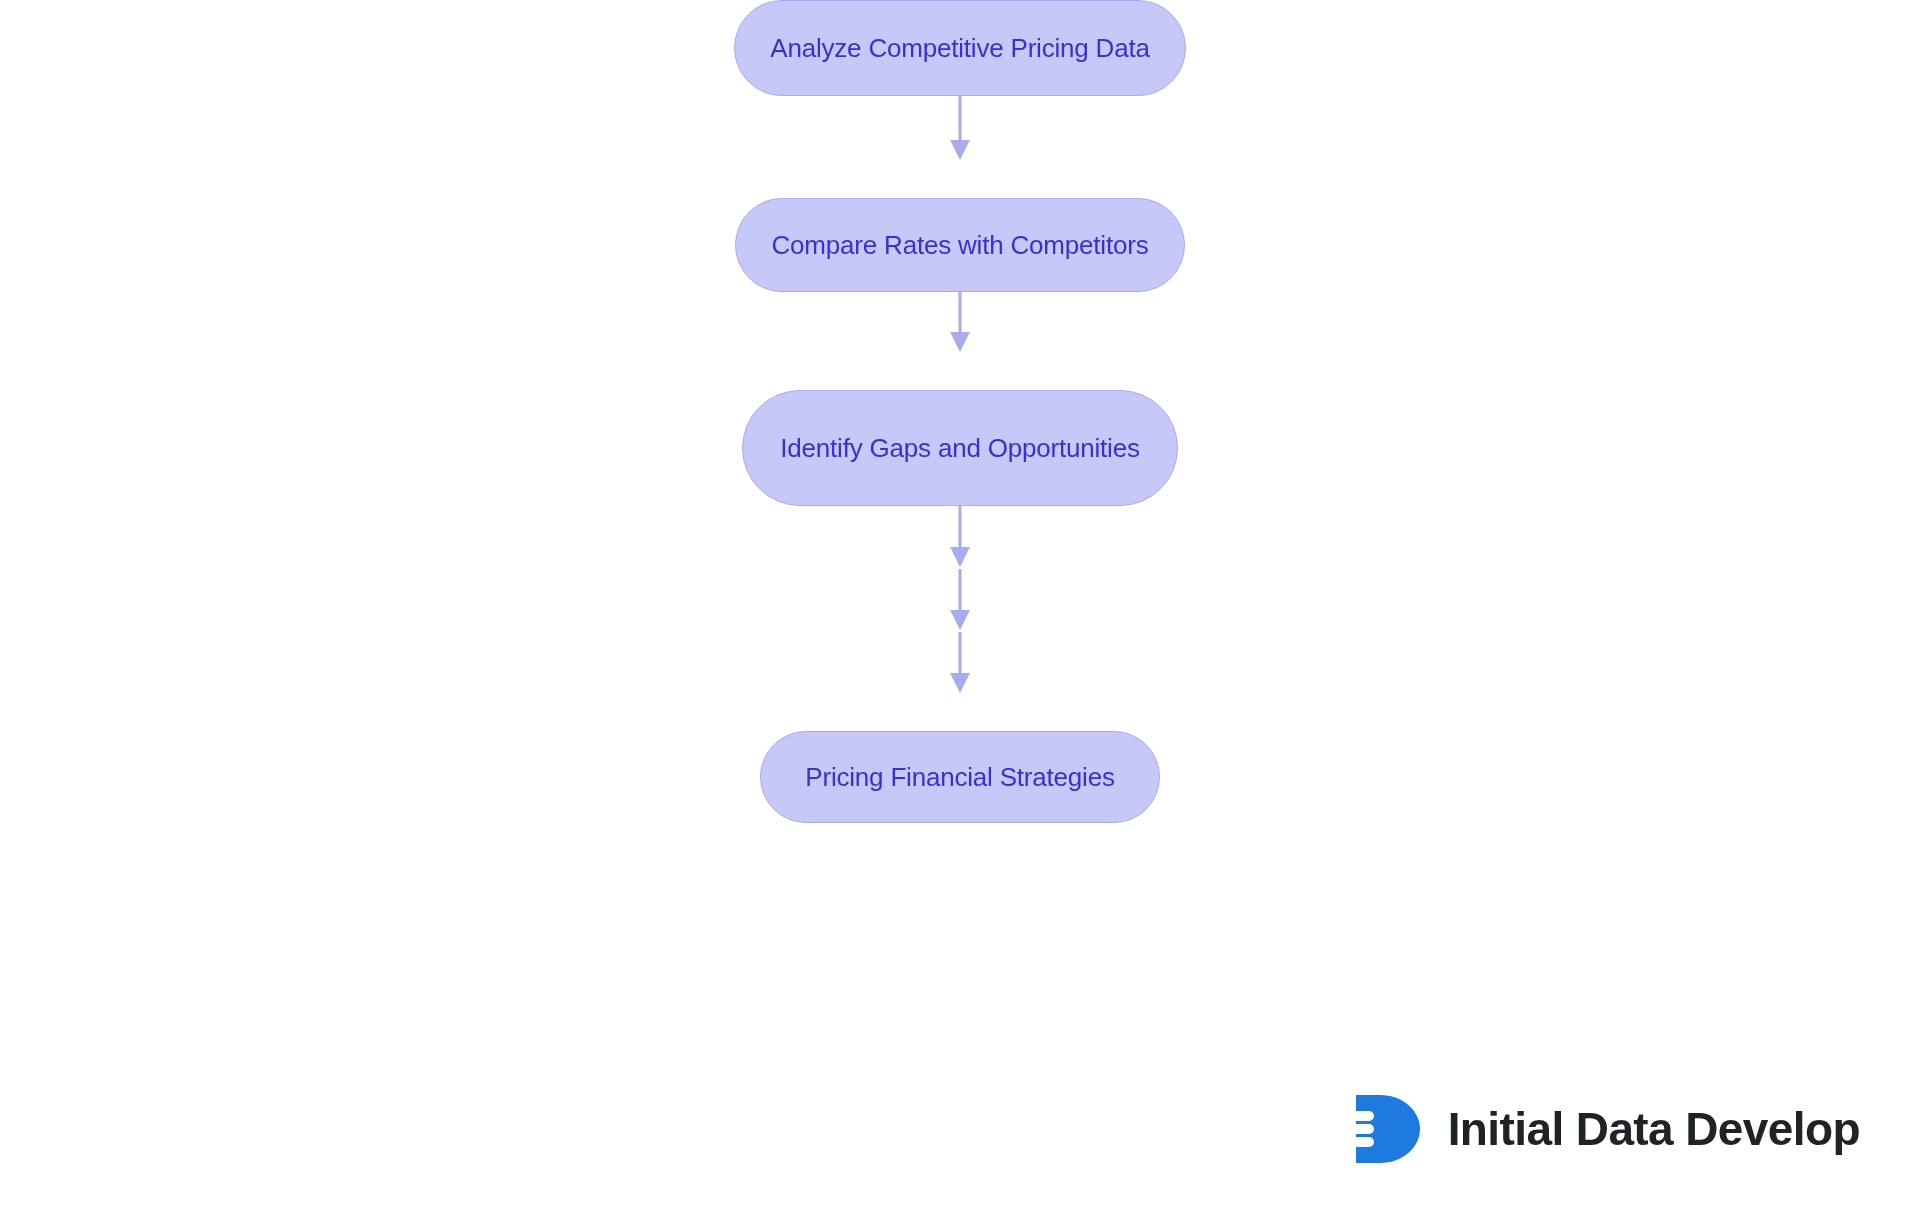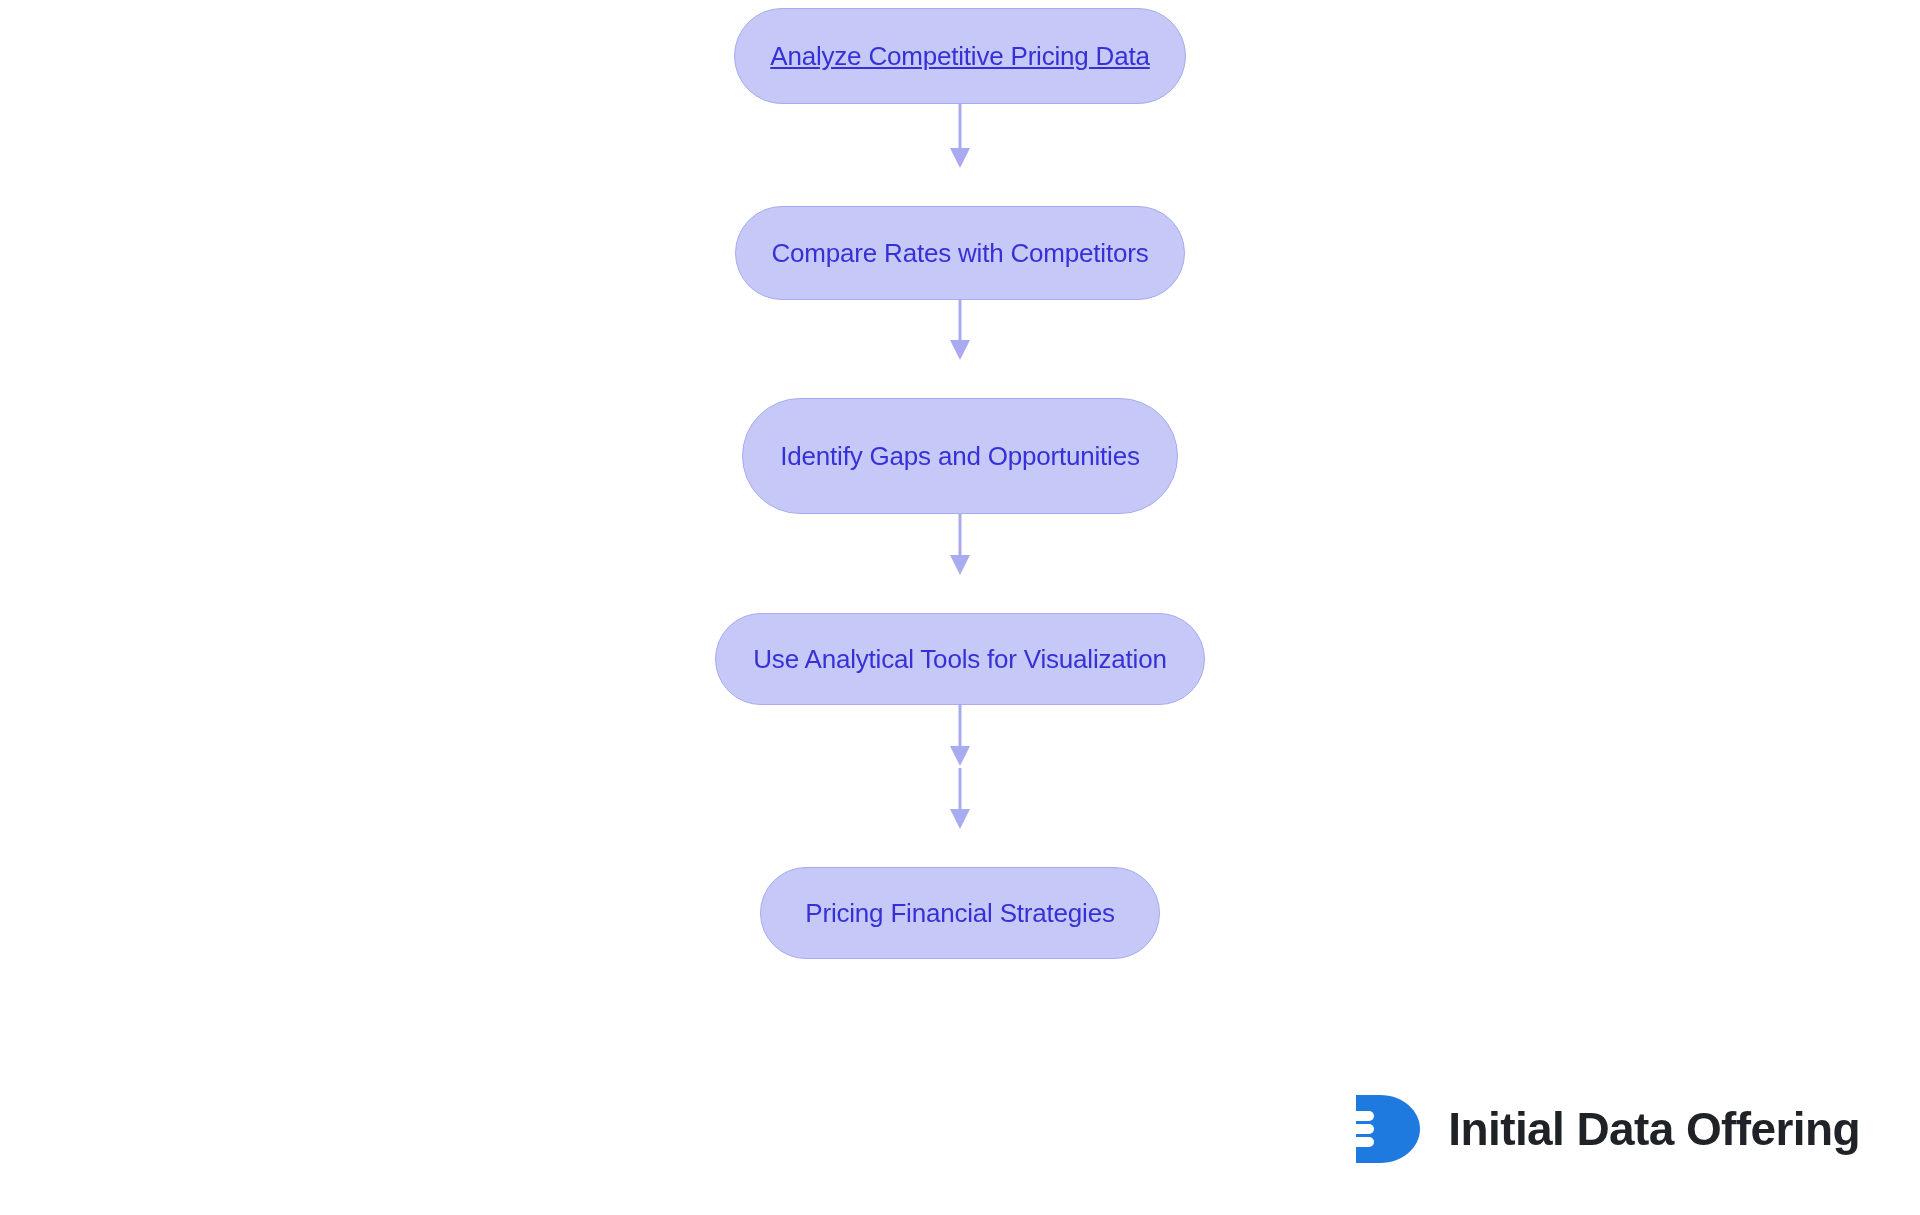--- a/index.html
+++ b/index.html
@@ -82,21 +82,21 @@
     font-family: "Liberation Sans", "DejaVu Sans", sans-serif;
   }
 </style>
 </head>
 <body>
 
 <div id="canvas">
 
   <div class="flow">
 
-    <div class="node" style="width:452px;height:96px;margin-top:8px;text-decoration:underline;">
+    <div class="node" style="width:452px;height:96px;margin-top:0;">
       <span>Analyze Competitive Pricing Data</span>
     </div>
 
     <svg class="connector" height="66" viewBox="0 0 40 66">
       <line x1="20" y1="0" x2="20" y2="50" stroke="#a8abef" stroke-width="3"></line>
       <polygon points="20,64 10,44 30,44" fill="#a8abef"></polygon>
     </svg>
 
     <div class="node" style="width:450px;height:94px;">
       <span>Compare Rates with Competitors</span>
@@ -109,23 +109,20 @@
 
     <div class="node" style="width:436px;height:116px;">
       <span>Identify Gaps and Opportunities</span>
     </div>
 
     <svg class="connector" height="63" viewBox="0 0 40 63">
       <line x1="20" y1="0" x2="20" y2="47" stroke="#a8abef" stroke-width="3"></line>
       <polygon points="20,61 10,41 30,41" fill="#a8abef"></polygon>
     </svg>
 
-    <div class="node" style="width:490px;height:92px;">
-      <span>Use Analytical Tools for Visualization</span>
-    </div>
 
     <svg class="connector" height="63" viewBox="0 0 40 63">
       <line x1="20" y1="0" x2="20" y2="47" stroke="#a8abef" stroke-width="3"></line>
       <polygon points="20,61 10,41 30,41" fill="#a8abef"></polygon>
     </svg>
 
 
     <svg class="connector" height="63" viewBox="0 0 40 63">
       <line x1="20" y1="0" x2="20" y2="47" stroke="#a8abef" stroke-width="3"></line>
       <polygon points="20,61 10,41 30,41" fill="#a8abef"></polygon>
@@ -137,16 +134,16 @@
 
   </div>
 
   <div class="logo">
     <svg class="logo-mark" viewBox="0 0 76 76">
       <path d="M6 4 H30 C53 4 70 20 70 38 C70 56 53 72 30 72 H6 Z" fill="#1f7ae0"></path>
       <rect x="-4" y="20" width="28" height="10" rx="5" fill="#ffffff"></rect>
       <rect x="-4" y="33" width="28" height="10" rx="5" fill="#ffffff"></rect>
       <rect x="-4" y="46" width="28" height="10" rx="5" fill="#ffffff"></rect>
     </svg>
-    <span class="logo-text">Initial Data Offering</span>
+    <span class="logo-text">Initial Data Develop</span>
   </div>
 
 </div>
 
 </body></html>

